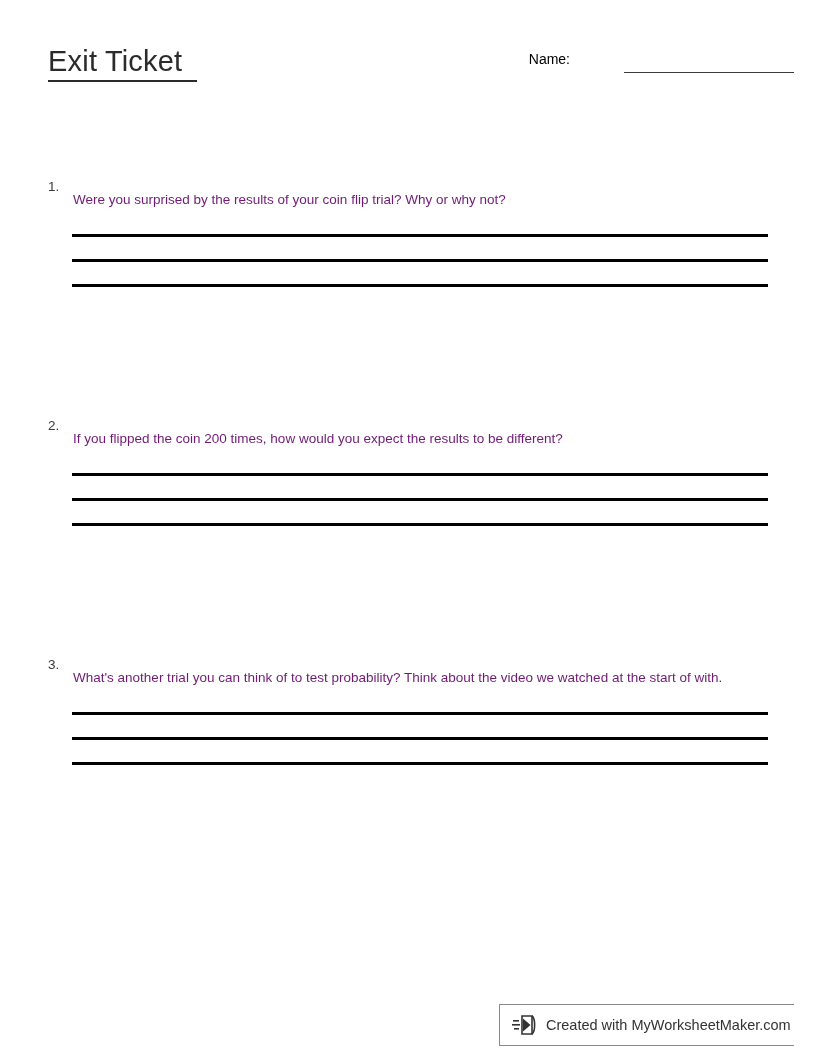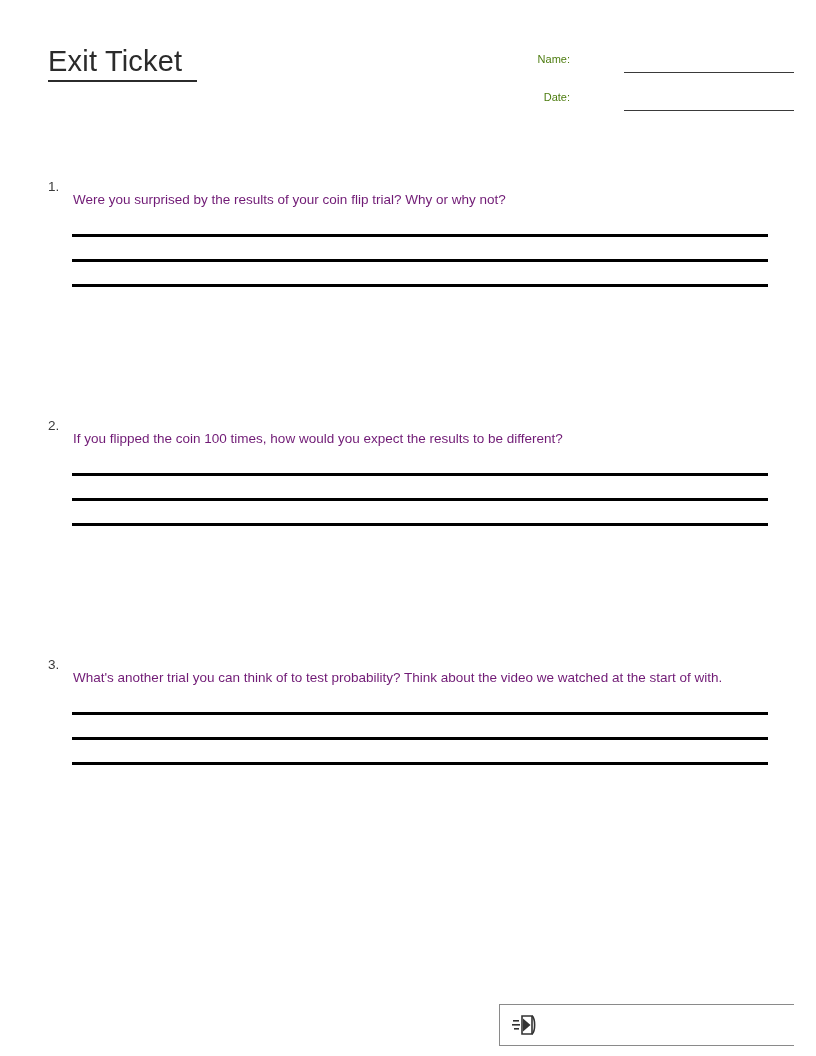--- a/index.html
+++ b/index.html
@@ -58,22 +58,22 @@
     width: 300px;
   }
   .nd-row {
     position: relative;
     height: 38px;
   }
   .nd-label {
     position: absolute;
     right: 198px;
     top: 0;
-    font-size: 11px;
-    color: #4d7c0f;
+    font-size: 14px;
+    color: #000000;
     line-height: 22px;
     white-space: nowrap;
   }
   .nd-line {
     position: absolute;
     left: 156px;
     top: 24px;
     width: 192px;
     height: 1px;
     background: #3a3a3a;
@@ -152,43 +152,39 @@
 
   <div class="header">
     <div class="worksheet-title">Exit Ticket</div>
     <div class="title-rule"></div>
 
     <div class="namedate">
       <div class="nd-row">
         <span class="nd-label">Name:</span>
         <span class="nd-line"></span>
       </div>
-      <div class="nd-row">
-        <span class="nd-label">Date:</span>
-        <span class="nd-line"></span>
-      </div>
     </div>
   </div>
 
   <div class="question-block" style="top:176px;">
     <div class="q-head">
       <span class="q-number">1.</span>
       <div class="q-text">Were you surprised by the results of your coin flip trial? Why or why not?</div>
     </div>
     <div class="answer-lines" style="margin-top:10px;">
       <div class="answer-line"></div>
       <div class="answer-line"></div>
       <div class="answer-line"></div>
     </div>
   </div>
 
   <div class="question-block" style="top:415px;">
     <div class="q-head">
       <span class="q-number">2.</span>
-      <div class="q-text">If you flipped the coin 100 times, how would you expect the results to be different?</div>
+      <div class="q-text">If you flipped the coin 200 times, how would you expect the results to be different?</div>
     </div>
     <div class="answer-lines" style="margin-top:10px;">
       <div class="answer-line"></div>
       <div class="answer-line"></div>
       <div class="answer-line"></div>
     </div>
   </div>
 
   <div class="question-block" style="top:654px;">
     <div class="q-head">
@@ -206,15 +202,16 @@
     <svg class="badge-icon" viewBox="0 0 26 24">
       <g fill="#333333">
         <rect x="1" y="7" width="6" height="1.6"></rect>
         <rect x="0" y="11" width="8" height="1.6"></rect>
         <rect x="2" y="15" width="5" height="1.6"></rect>
       </g>
       <path d="M10 3 L20 3 L20 21 L10 21 Z" fill="none" stroke="#333333" stroke-width="1.6"></path>
       <path d="M11 5.5 L18.5 12 L11 18.5 Z" fill="#333333"></path>
       <path d="M20 3 C23.5 5.5 23.5 18.5 20 21" fill="none" stroke="#333333" stroke-width="1.6"></path>
     </svg>
+    <span class="badge-text">Created with MyWorksheetMaker.com</span>
   </div>
 
 </div>
 
 </body></html>

